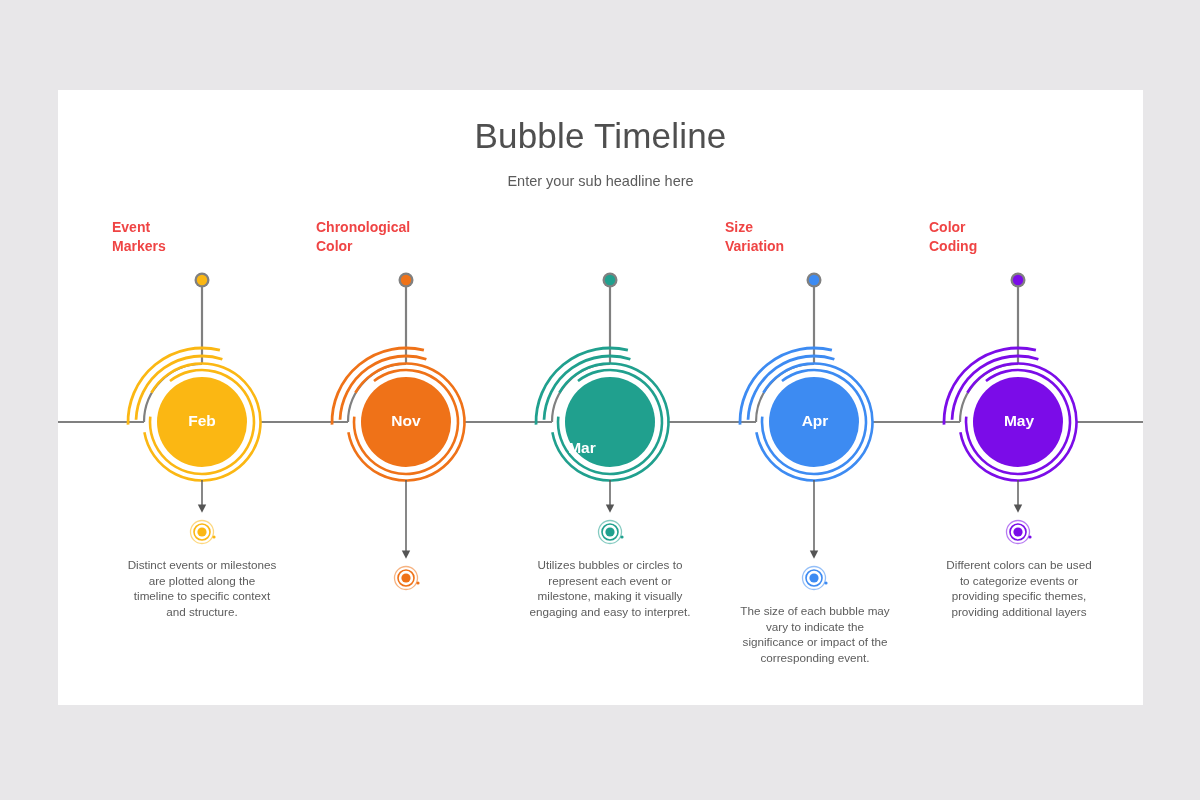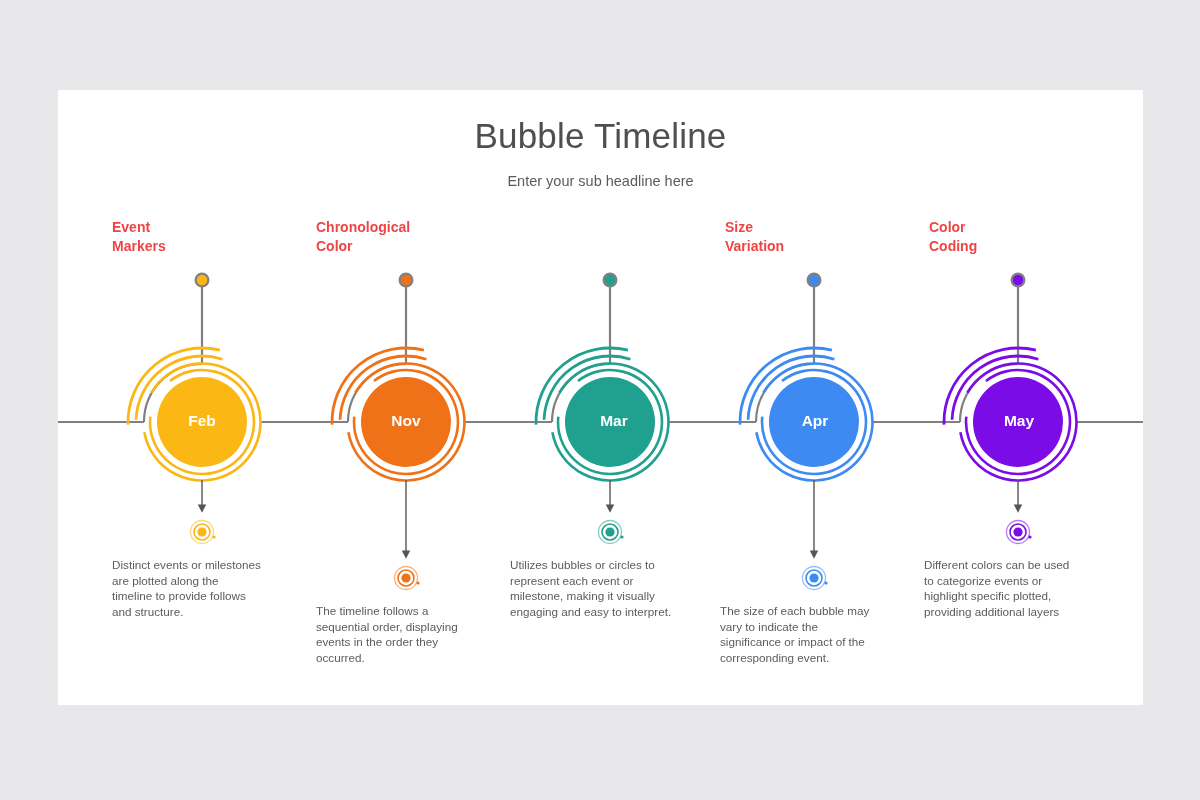--- a/index.html
+++ b/index.html
@@ -49,20 +49,21 @@
     text-align: left;
     font-size: 14px;
     font-weight: bold;
     color: #ef4444;
     line-height: 19px;
     top: 128px;
   }
   .col-desc {
     position: absolute;
     width: 180px;
+    text-align: center;
     font-size: 11.7px;
     font-weight: 400;
     color: #5c5c5c;
     line-height: 15.5px;
   }
   #svg-layer {
     position: absolute;
     left: 0;
     top: 0;
     width: 1085px;
@@ -171,37 +172,31 @@
     </svg>
 
   <div class="col-heading" style="left:54px;">
     <div>Event</div>
     <div>Markers</div>
   </div>
   <div class="bubble-label" style="left:84px;">Feb</div>
   <div class="col-desc" style="left:54px; top:467px;">
     <div>Distinct events or milestones</div>
     <div>are plotted along the</div>
-    <div>timeline to provide follows</div>
+    <div>timeline to specific context</div>
     <div>and structure.</div>
   </div>
 
   <div class="col-heading" style="left:258px;">
     <div>Chronological</div>
     <div>Color</div>
   </div>
   <div class="bubble-label" style="left:288px;">Nov</div>
-  <div class="col-desc" style="left:258px; top:513px;">
-    <div>The timeline follows a</div>
-    <div>sequential order, displaying</div>
-    <div>events in the order they</div>
-    <div>occurred.</div>
-  </div>
-
-  <div class="bubble-label" style="left:496px;">Mar</div>
+
+  <div class="bubble-label" style="left:464px;margin-top:27px;">Mar</div>
   <div class="col-desc" style="left:452px; width:200px; top:467px;">
     <div>Utilizes bubbles or circles to</div>
     <div>represent each event or</div>
     <div>milestone, making it visually</div>
     <div>engaging and easy to interpret.</div>
   </div>
 
   <div class="col-heading" style="left:667px;">
     <div>Size</div>
     <div>Variation</div>
@@ -215,17 +210,17 @@
   </div>
 
   <div class="col-heading" style="left:871px;">
     <div>Color</div>
     <div>Coding</div>
   </div>
   <div class="bubble-label" style="left:901px;">May</div>
   <div class="col-desc" style="left:866px; width:190px; top:467px;">
     <div>Different colors can be used</div>
     <div>to categorize events or</div>
-    <div>highlight specific plotted,</div>
+    <div>providing specific themes,</div>
     <div>providing additional layers</div>
   </div>
 
 </div>
 
 </body></html>

